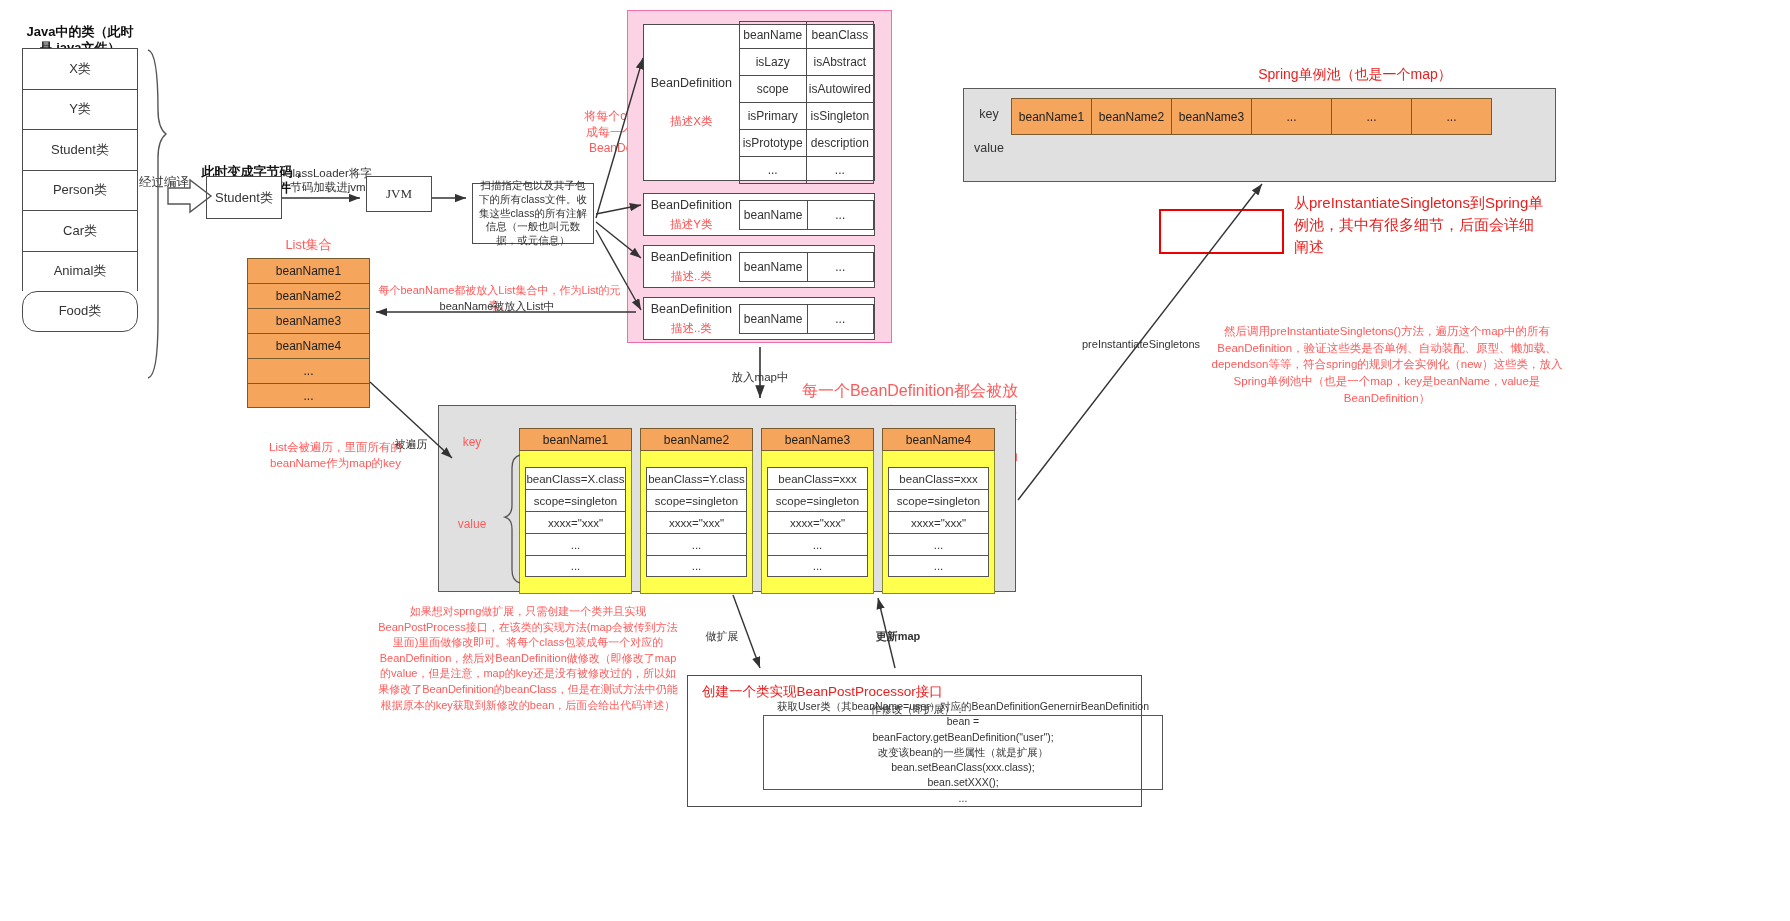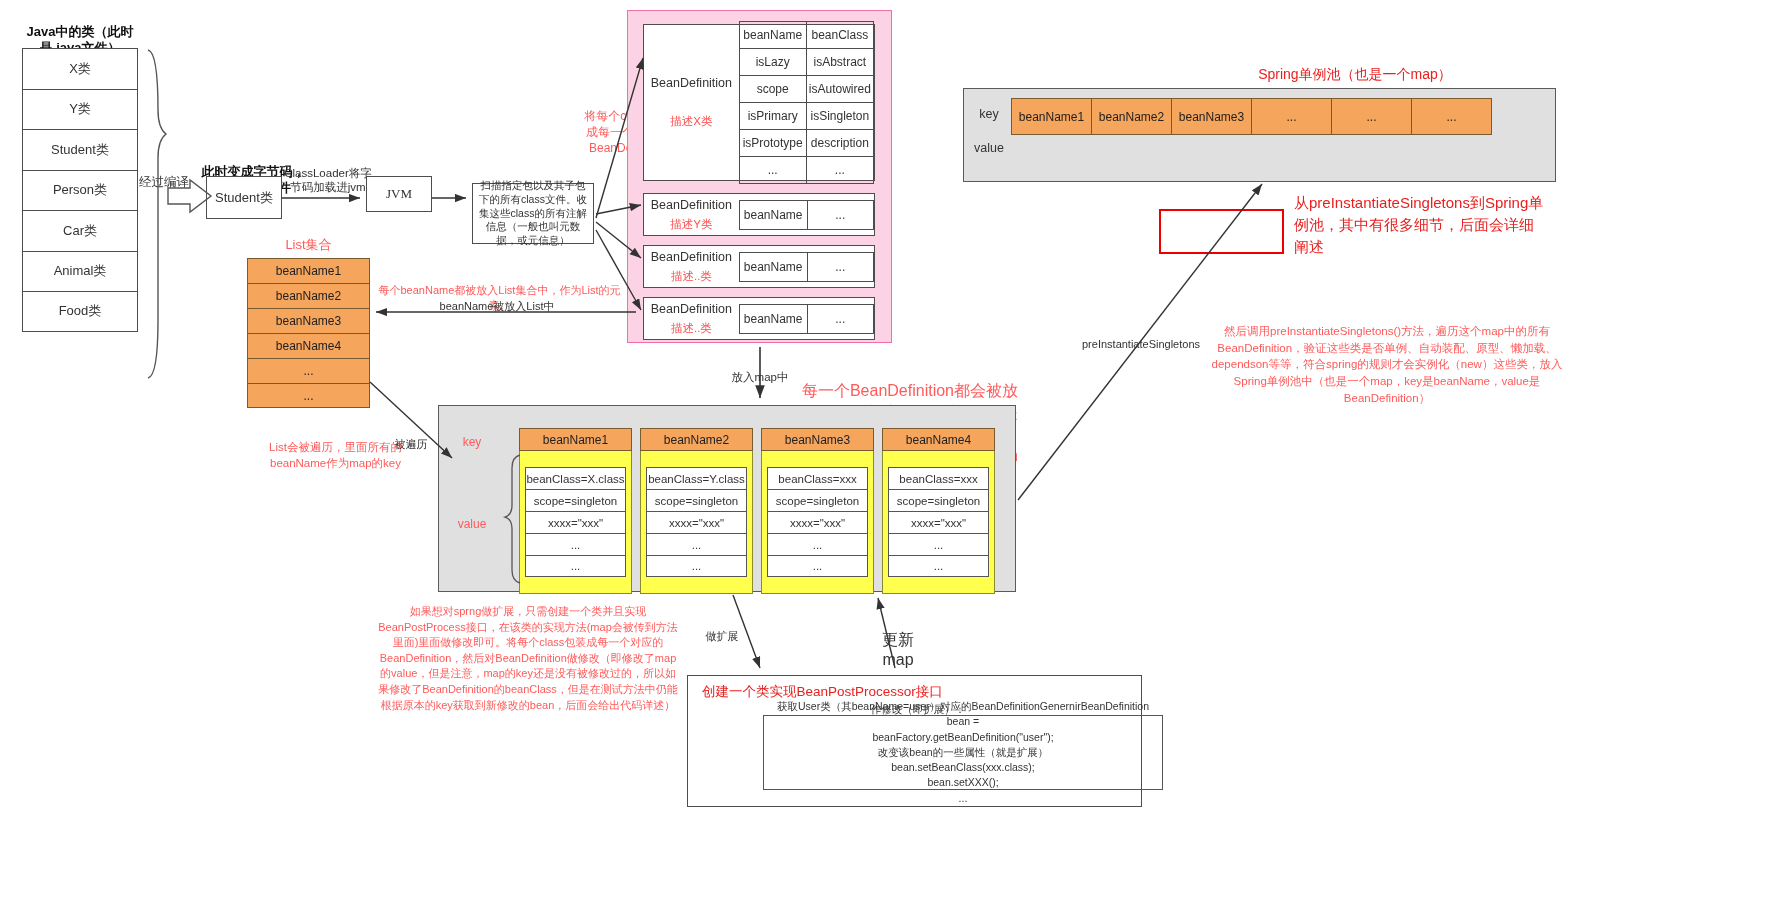--- a/index.html
+++ b/index.html
@@ -19,21 +19,21 @@
     box-sizing:border-box;
   }
   .redstrong{color:#e8201f;}
   .lbl{font-size:12.5px;color:#333;text-align:center;line-height:1.25;}
   .redlbl{font-size:12px;color:#ff5a5a;text-align:center;line-height:1.35;}
   .title-bold{font-weight:bold;font-size:13px;text-align:center;line-height:1.25;color:#111;}
 
   
   #classlist{left:22px;top:48px;width:116px;}
   #classlist .cbox{height:40.5px;border-bottom-width:0;}
-  #classlist .cbox:last-child{border-bottom-width:1.5px;}
+  #classlist .cbox:last-child{border-bottom-width:1.5px;border-radius:15px;}
 
   
   #bdpanel{
     left:627px;top:10px;width:265px;height:333px;
     background:#fbd3e4;border:1.5px solid #f06ea9;box-sizing:border-box;
   }
   .bdcard{
     background:#fff;border:1.5px solid #4d4d4d;box-sizing:border-box;
     display:flex;align-items:center;position:absolute;
   }
@@ -290,21 +290,21 @@
     </table>
 </div>
 
 <div class="abs" id="redrect"></div>
 <div class="abs redstrong" style="left:1294px;top:192px;width:250px;font-size:15px;line-height:1.45;">从preInstantiateSingletons到Spring单例池，其中有很多细节，后面会详细阐述</div>
 <div class="abs lbl" style="left:1082px;top:338px;width:112px;font-size:11px;">preInstantiateSingletons</div>
 <div class="abs redlbl" style="left:1196px;top:323px;width:382px;font-size:11.5px;line-height:1.45;">然后调用preInstantiateSingletons()方法，遍历这个map中的所有BeanDefinition，验证这些类是否单例、自动装配、原型、懒加载、dependson等等，符合spring的规则才会实例化（new）这些类，放入Spring单例池中（也是一个map，key是beanName，value是BeanDefinition）</div>
 
 <div class="abs redlbl" style="left:378px;top:604px;width:300px;font-size:11px;line-height:1.42;">如果想对sprng做扩展，只需创建一个类并且实现BeanPostProcess接口，在该类的实现方法(map会被传到方法里面)里面做修改即可。将每个class包装成每一个对应的BeanDefinition，然后对BeanDefinition做修改（即修改了map的value，但是注意，map的key还是没有被修改过的，所以如果修改了BeanDefinition的beanClass，但是在测试方法中仍能根据原本的key获取到新修改的bean，后面会给出代码详述）</div>
 <div class="abs lbl" style="left:700px;top:630px;width:44px;font-size:11px;">做扩展</div>
-<div class="abs lbl" style="left:872px;top:630px;width:52px;font-size:16px;">更新map</div>
+<div class="abs lbl" style="left:872px;top:630px;width:52px;font-size:11px;font-weight:bold;">更新map</div>
 
 <div class="abs" id="codebox">
   <div class="abs redstrong" style="left:14px;top:7px;font-size:13.5px;">创建一个类实现BeanPostProcessor接口</div>
   <div class="abs lbl" style="left:120px;top:27px;width:220px;font-size:10.5px;">作修改（即扩展）：</div>
   <div id="codeinner">
     <div>获取User类（其beanName=user）对应的BeanDefinitionGenernirBeanDefinition bean =</div>
     <div>beanFactory.getBeanDefinition("user");</div>
     <div>改变该bean的一些属性（就是扩展）</div>
     <div>bean.setBeanClass(xxx.class);</div>
     <div>bean.setXXX();</div>

